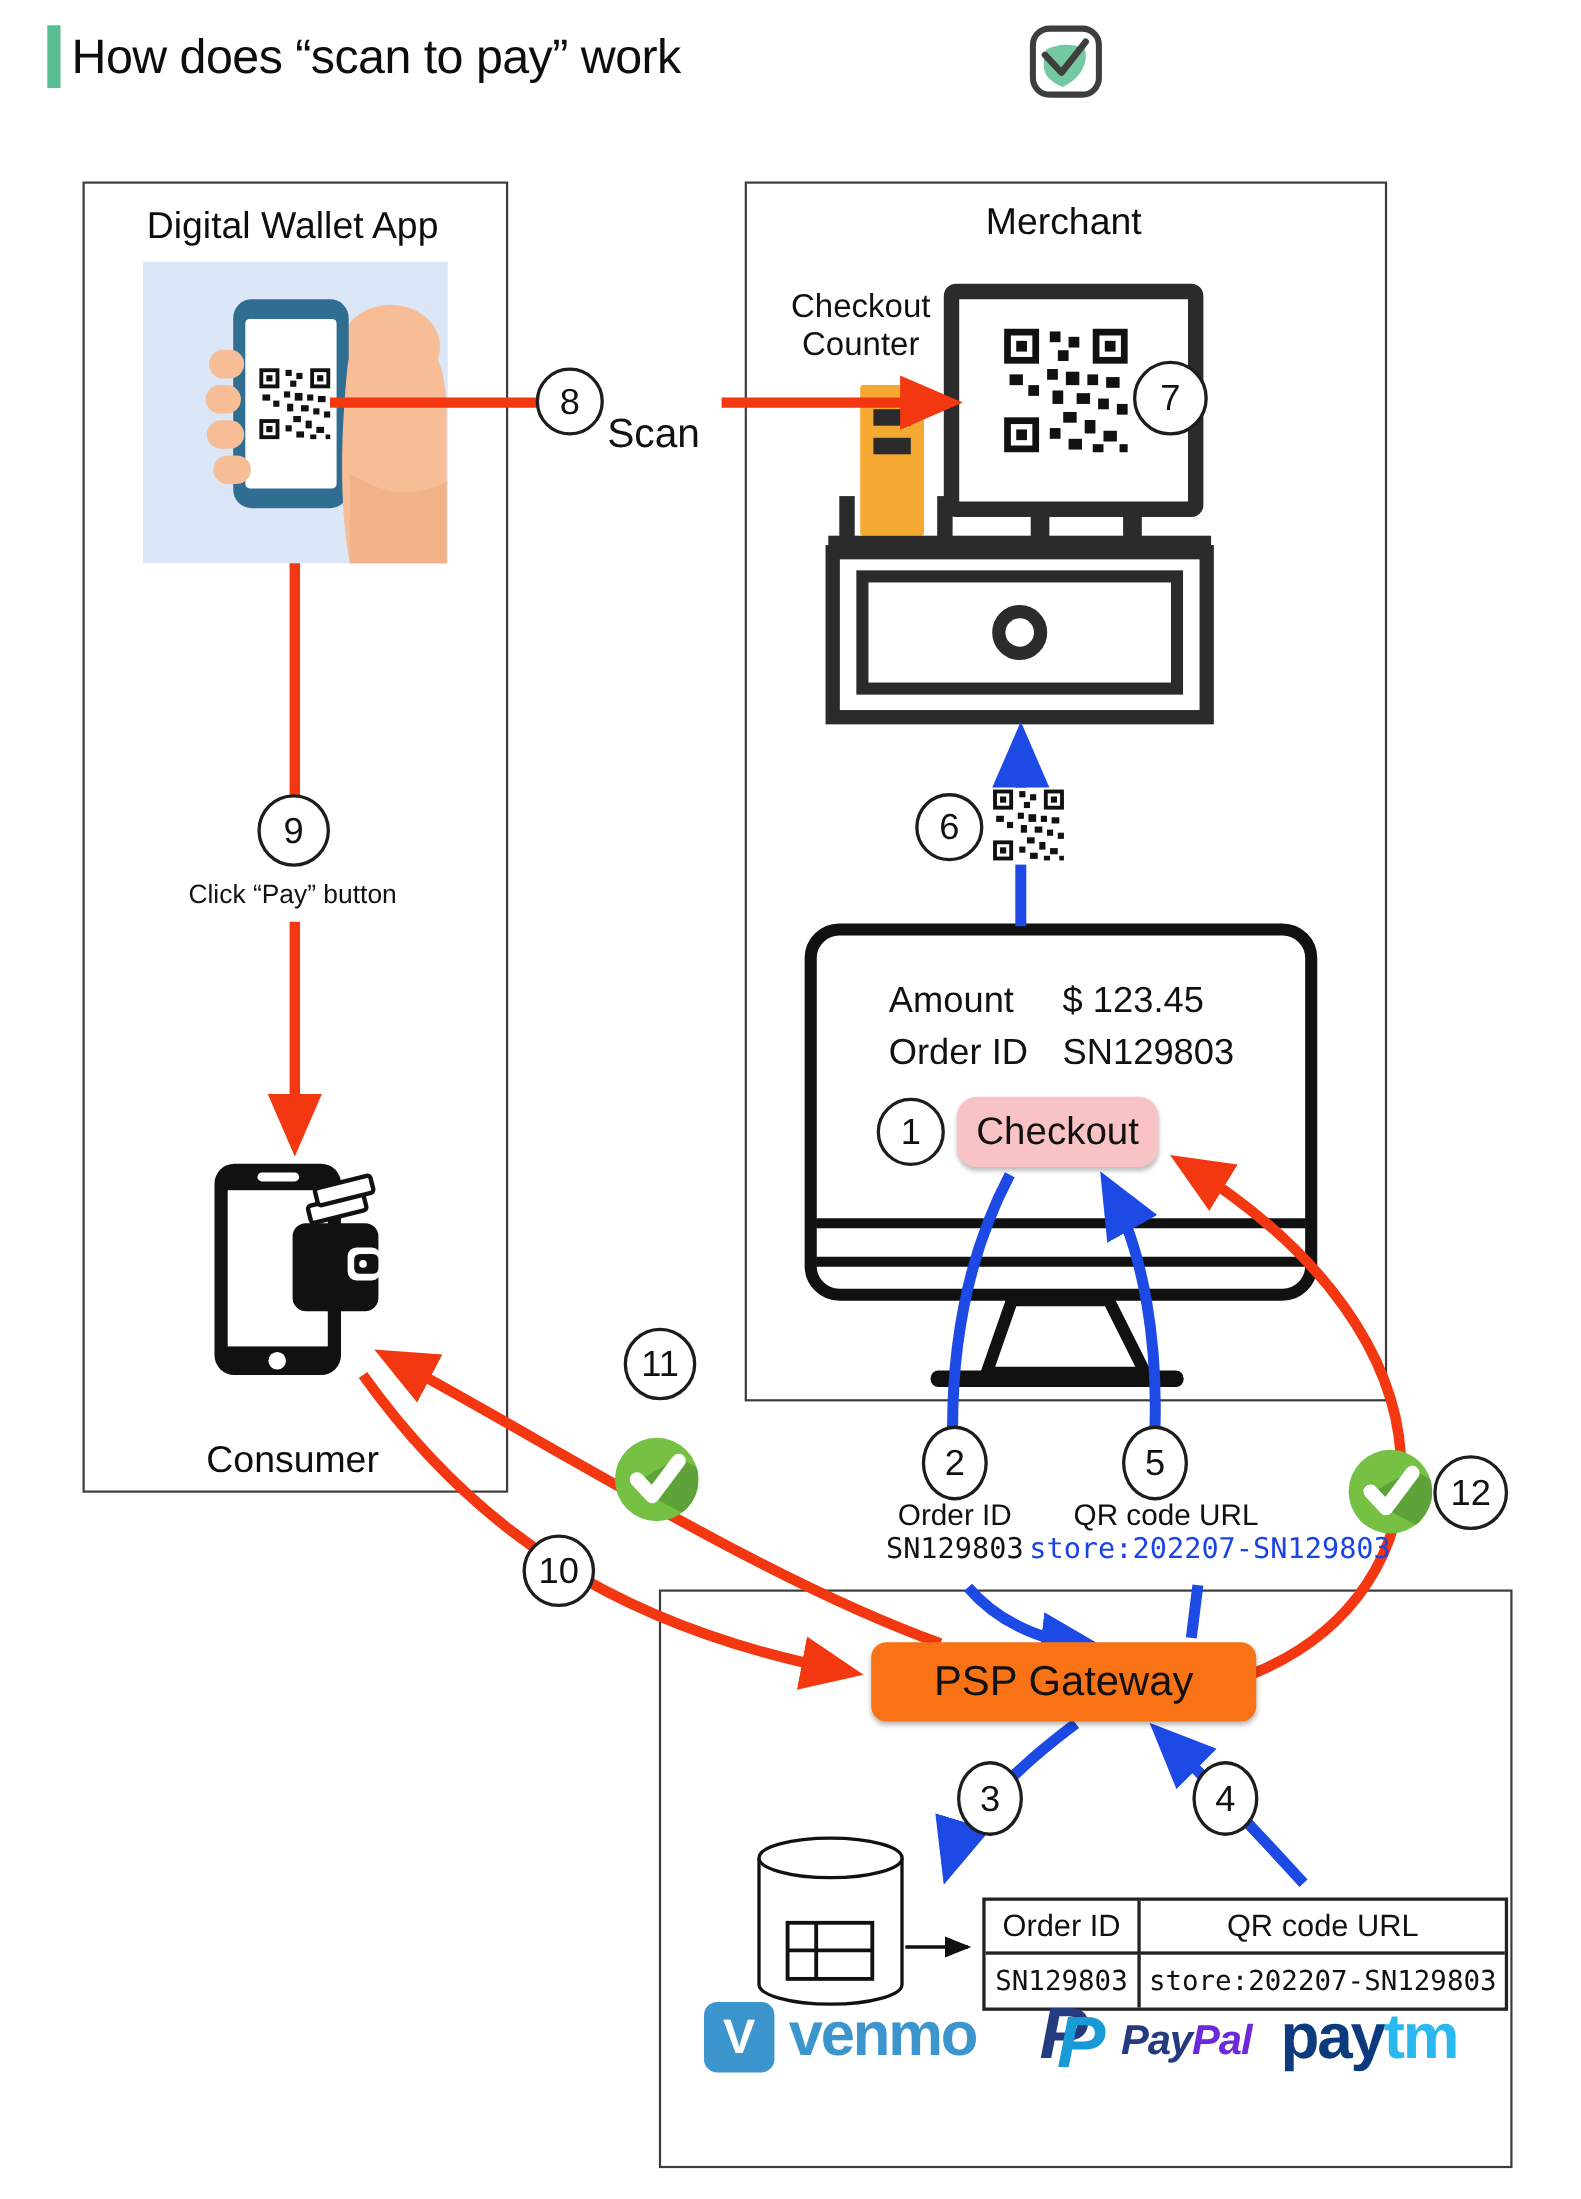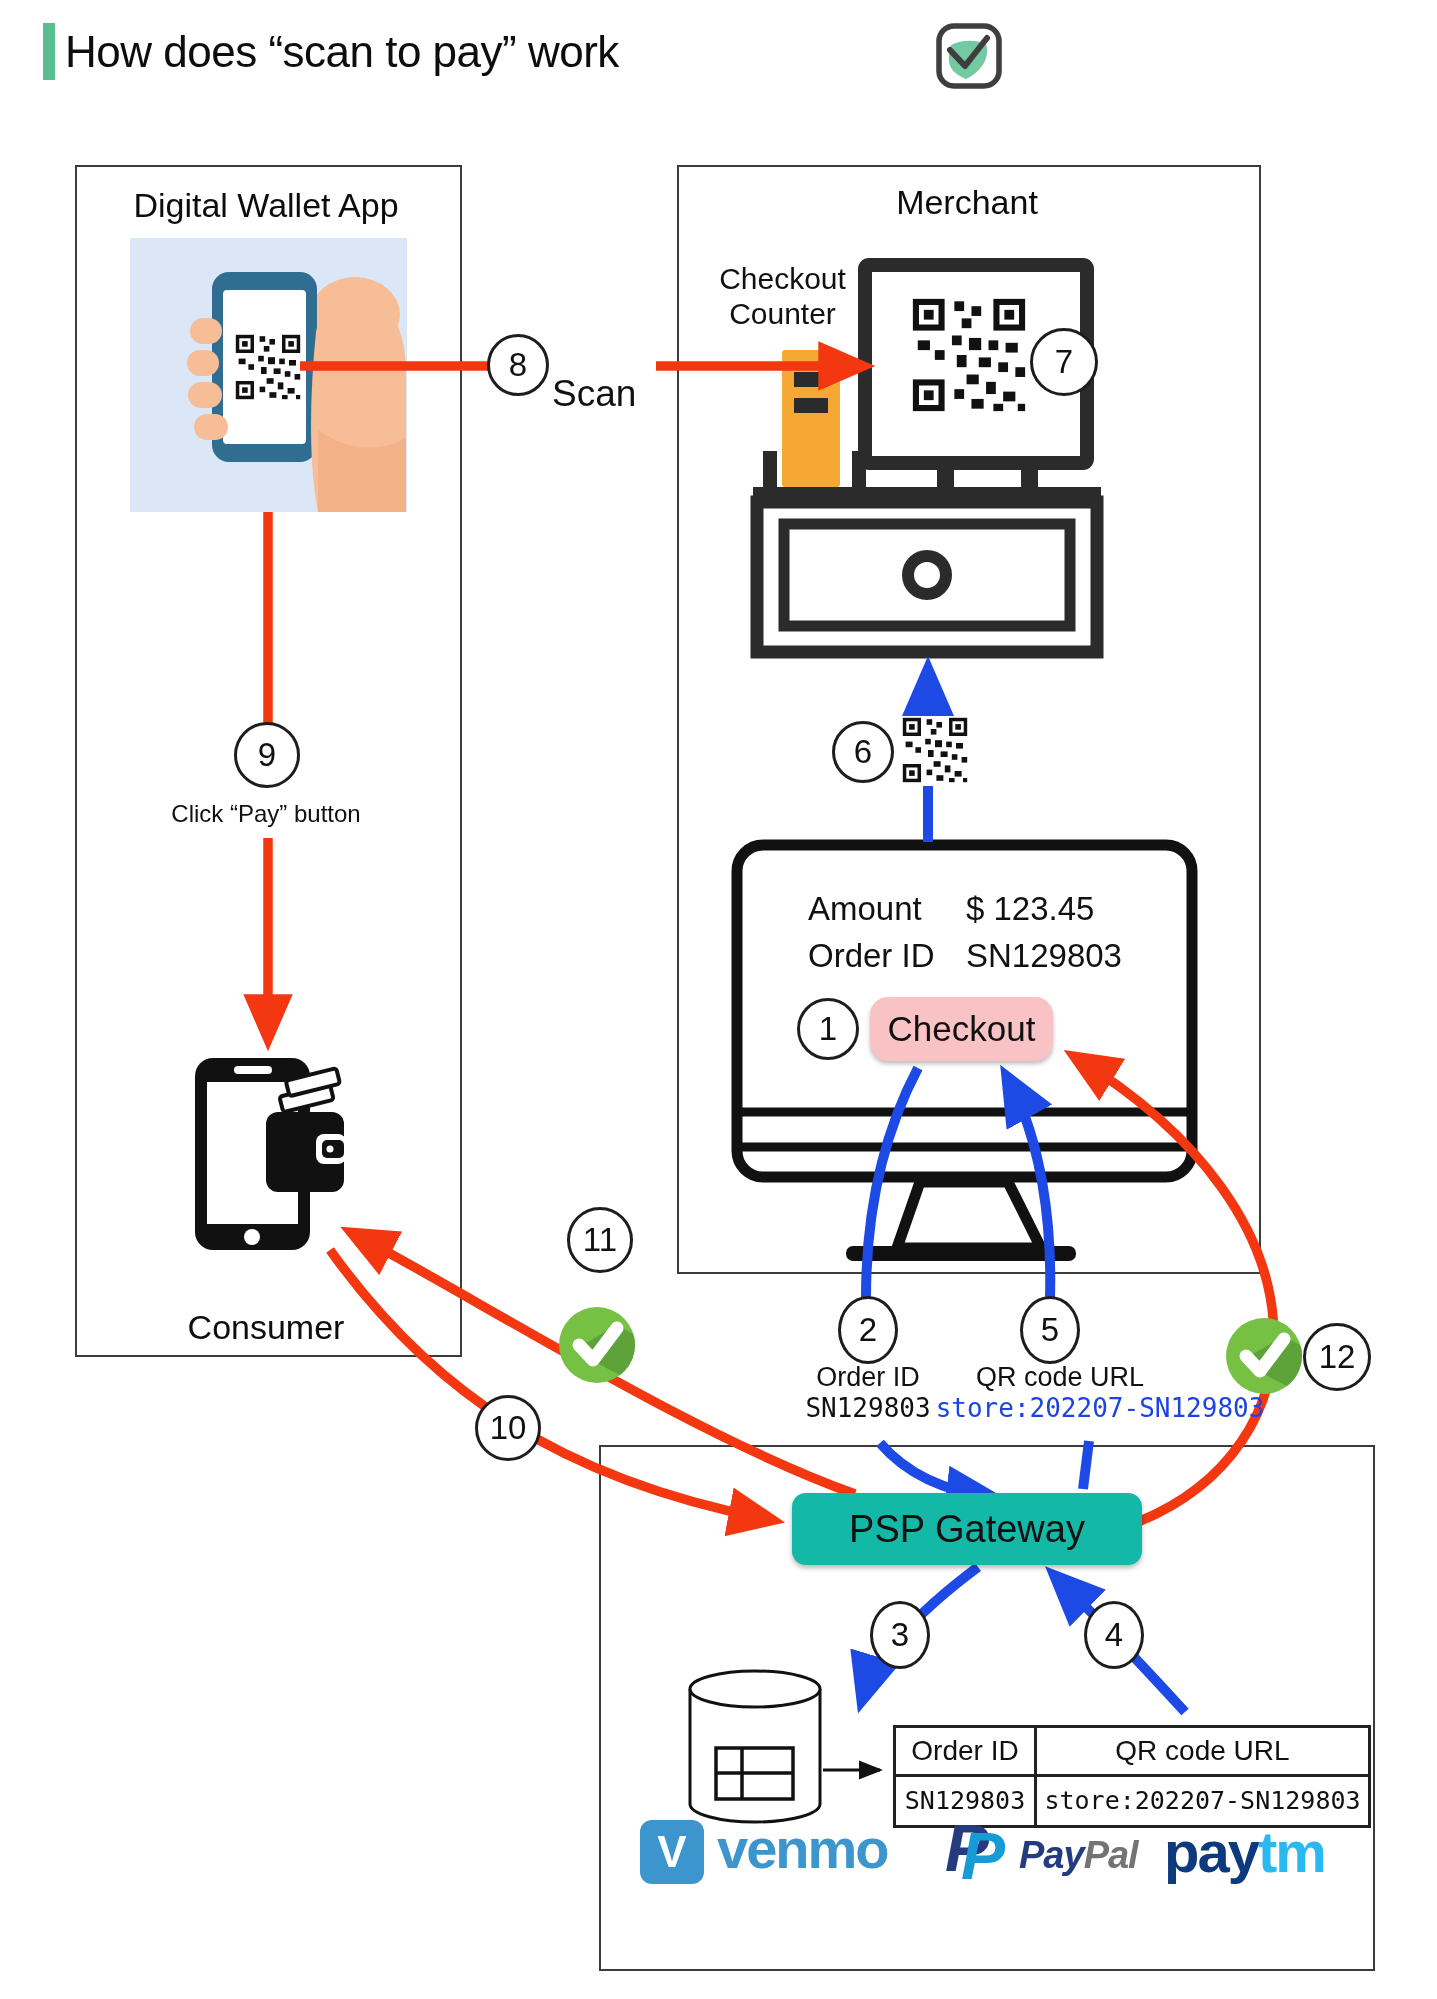--- a/index.html
+++ b/index.html
@@ -15,21 +15,21 @@
   .box-title{font-size:34px;color:#0d0d0d;}
   .small-label{font-size:30px;line-height:35px;}
   .circ{position:absolute;width:56px;height:56px;border:3px solid #1d1d1d;border-radius:50%;
         background:#fff;display:flex;align-items:center;justify-content:center;
         font-size:33px;color:#111;transform:translate(-50%,-50%);z-index:6;}
   .oval{width:54px;height:62px;}
   .mono{font-family:"DejaVu Sans Mono",monospace;}
   .btn-checkout{position:absolute;left:870px;top:997px;width:183px;height:64px;background:#f9c3c6;
         border-radius:18px;display:flex;align-items:center;justify-content:center;font-size:35px;
         box-shadow:0 3px 4px rgba(0,0,0,0.25);z-index:5;}
-  .btn-psp{position:absolute;left:792px;top:1493px;width:350px;height:72px;background:#14b8a6;
+  .btn-psp{position:absolute;left:792px;top:1493px;width:350px;height:72px;background:#f97316;
         border-radius:14px;display:flex;align-items:center;justify-content:center;font-size:38px;
         box-shadow:0 3px 5px rgba(0,0,0,0.28);z-index:5;}
   .screen-label{font-size:33px;}
   .flow-label{font-size:27px;}
   .flow-value{font-size:26px;}
   .blue-text{color:#1b44e4;}
   .tbl{position:absolute;left:893px;top:1725px;width:472px;height:97px;border:3px solid #222;
        display:grid;grid-template-columns:141px 1fr;grid-template-rows:1fr 1fr;z-index:4;background:#fff;}
   .tbl div{display:flex;align-items:center;justify-content:center;border-right:3px solid #222;border-bottom:3px solid #222;}
   .tbl div:nth-child(2n){border-right:none;}
@@ -246,21 +246,21 @@
     <div class="cl">SN129803</div>
     <div class="cl">store:202207-SN129803</div>
   </div>
 
   <div class="providers">
     <div class="venmo-icon">V</div>
     <div class="venmo-word">venmo</div>
     <div class="pp-p1">P</div>
     <div class="pp-p2">P</div>
     <div class="pp-word">
-      <span style="color:#253B80;">Pay</span><span style="color:#737373;">Pal</span>
+      <span style="color:#253B80;">Pay</span><span style="color:#6d28d9;">Pal</span>
     </div>
     <div class="paytm-word">
       <span style="color:#0D3A7D;">pay</span><span style="color:#29B8F0;">tm</span>
     </div>
   </div>
 
   <div class="circ" style="left:828px;top:1029px;">1</div>
   <div class="circ oval" style="left:868px;top:1330px;">2</div>
   <div class="circ oval" style="left:900px;top:1635px;">3</div>
   <div class="circ oval" style="left:1114px;top:1635px;">4</div>

